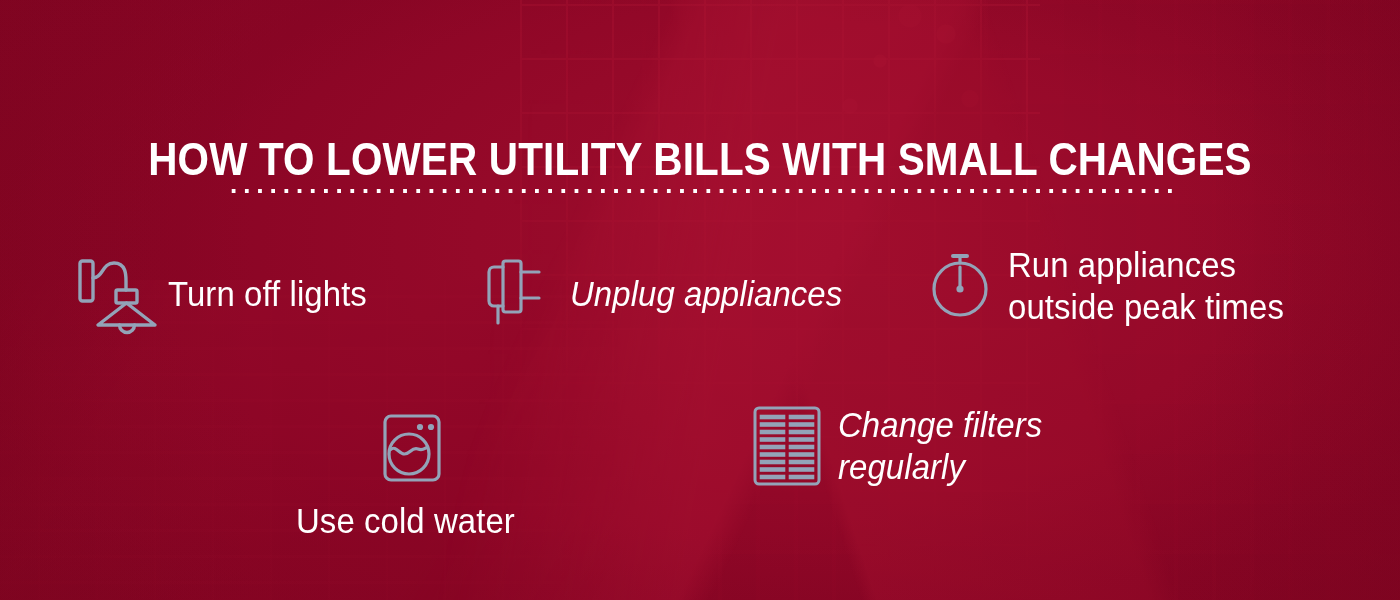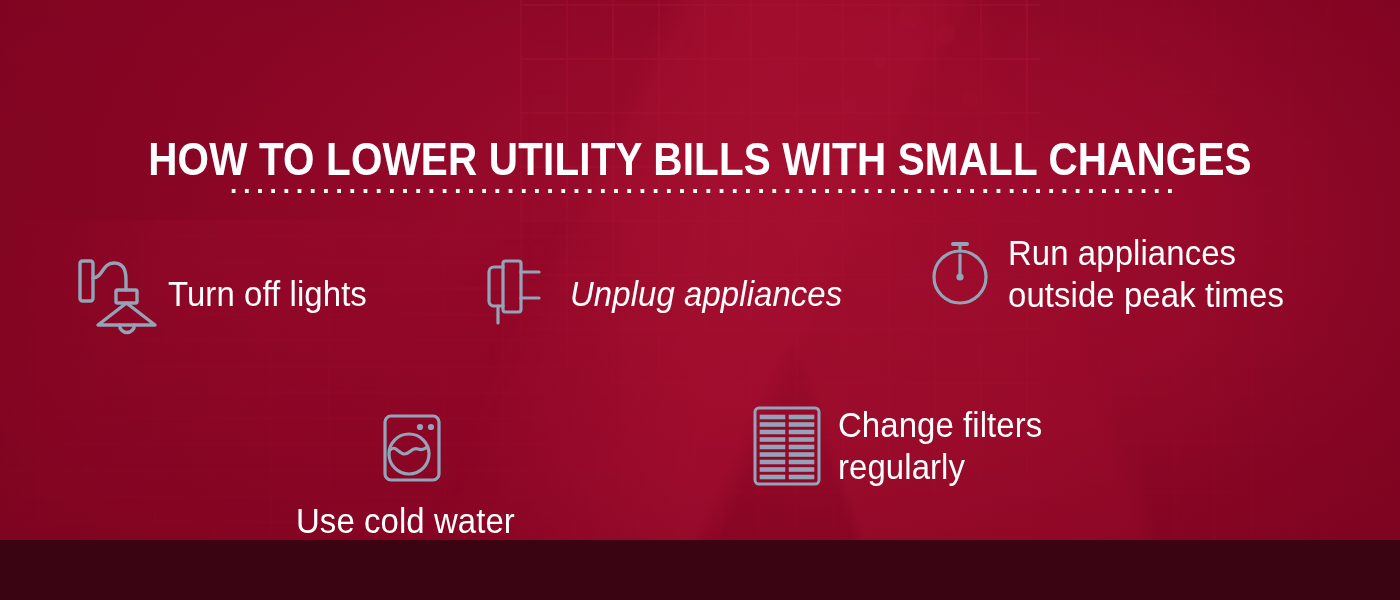--- a/index.html
+++ b/index.html
@@ -8,21 +8,21 @@
     padding: 0;
     background: #3a0412;
   }
   body {
     font-family: "Liberation Sans", sans-serif;
   }
 
   .infographic {
     position: relative;
     width: 1400px;
-    height: 540px;
+    height: 600px;
     overflow: hidden;
     background: #3b82f6;
     isolation: isolate;
   }
 
   
   .bg-base {
     position: absolute;
     inset: 0;
     background:
@@ -148,23 +148,23 @@
     line-height: 42px;
     letter-spacing: .1px;
     transform: scaleX(.94);
     transform-origin: left center;
     white-space: pre-line;
   }
 
   
   .tip-lights     { top: 258px; left: 80px; }
   .tip-unplug     { top: 258px; left: 482px; font-style: italic; }
-  .tip-peak       { top: 232px; left: 928px; }
+  .tip-peak       { top: 244px; left: 928px; }
   .tip-coldwater  { top: 412px; left: 296px; flex-direction: column; }
-  .tip-filters    { top: 404px; left: 752px; }
+  .tip-filters    { top: 404px; left: 752px; font-style: italic; }
 
   .tip-peak .tip-icon   { width: 64px; height: 64px; }
   .tip-filters .tip-icon{ width: 70px; height: 82px; }
 </style>
 </head>
 <body>
 
 <div class="infographic">
 
   <div class="bg-base"></div>

